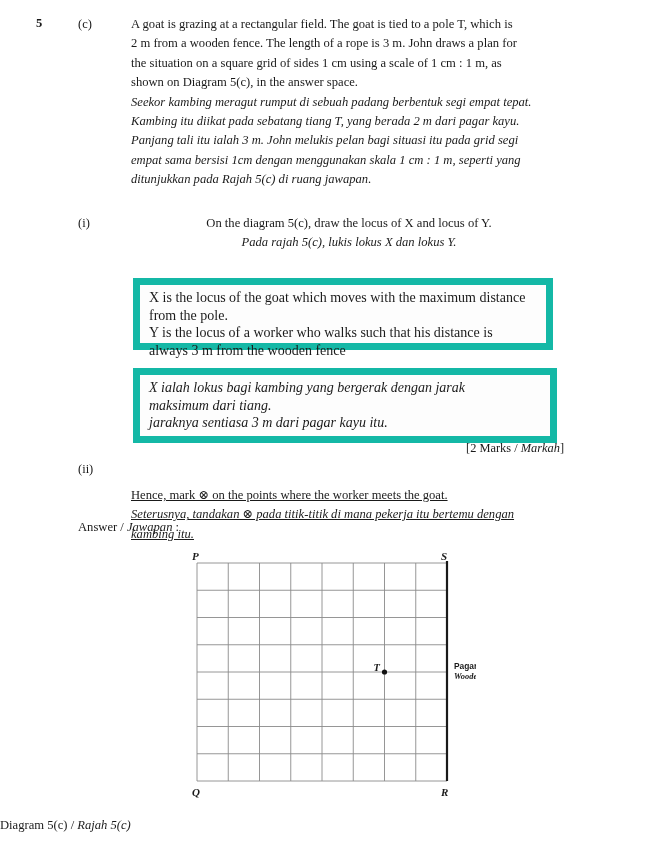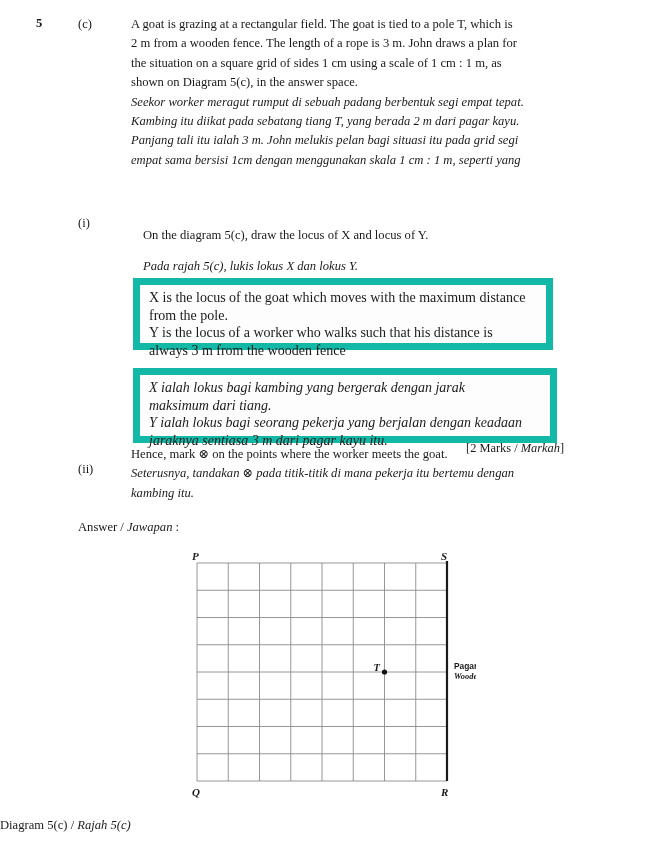--- a/index.html
+++ b/index.html
@@ -49,21 +49,21 @@
   #part-i-label {
     left: 78px; top: 216px;
     font-size: 12.5px;
   }
   #part-i-text {
     left: 131px; top: 214px;
     width: 436px;
     font-size: 12.6px;
     line-height: 19.4px;
   }
-  #part-i-text p { margin: 12px; }
+  #part-i-text p { margin: 0; text-align: center; }
 
   
   .locus-box {
     position: absolute;
     border: 7px solid #14b8a6;
     background: #fdfdfd;
     box-sizing: border-box;
     padding: 4px 8px 12px 9px;
     font-size: 14px;
     line-height: 17.6px;
@@ -85,24 +85,25 @@
     font-size: 12.4px;
     white-space: nowrap;
   }
 
   
   #part-ii-label {
     left: 78px; top: 462px;
     font-size: 12.5px;
   }
   #part-ii-text {
-    left: 131px; top: 445px;
+    left: 131px; top: 486px;
     width: 450px;
     font-size: 12.6px;
     line-height: 19.4px;
+    text-decoration: underline;
   }
   #part-ii-text p { margin: 0; }
 
   #answer-line {
     left: 78px; top: 520px;
     font-size: 12.6px;
     white-space: nowrap;
   }
 
   
@@ -129,43 +130,43 @@
 
   <div class="abs" id="qnum">5</div>
 
   <div class="abs" id="qlabel">(c)</div>
 
   <div class="abs" id="stem">
     <p class="en">A goat is grazing at a rectangular field. The goat is tied to a pole T, which is</p>
     <p class="en">2 m from a wooden fence. The length of a rope is 3 m. John draws a plan for</p>
     <p class="en">the situation on a square grid of sides 1 cm using a scale of 1 cm : 1 m, as</p>
     <p class="en">shown on Diagram 5(c),  in the answer space.</p>
-    <p class="ms">Seekor worker meragut rumput di sebuah padang berbentuk segi empat tepat.</p>
+    <p class="ms">Seekor kambing meragut rumput di sebuah padang berbentuk segi empat tepat.</p>
     <p class="ms">Kambing itu diikat pada sebatang tiang T, yang berada 2 m dari pagar kayu.</p>
     <p class="ms">Panjang tali itu ialah 3 m. John melukis pelan bagi situasi itu pada grid segi</p>
     <p class="ms">empat sama bersisi 1cm dengan menggunakan skala 1 cm : 1 m, seperti yang</p>
+    <p class="ms">ditunjukkan pada Rajah 5(c) di ruang jawapan.</p>
   </div>
 
   <div class="abs" id="part-i-label">(i)</div>
   <div class="abs" id="part-i-text">
     <p class="en">On the diagram 5(c), draw the locus of  X and locus of  Y.</p>
     <p class="ms">Pada rajah 5(c), lukis lokus X dan lokus Y.</p>
   </div>
 
   <div class="locus-box" id="box-en">
     <p>X is the locus of the goat which moves with the maximum distance</p>
     <p>from the pole.</p>
     <p>Y is the locus of a worker who walks such that his distance is</p>
     <p>always 3 m from the wooden fence</p>
   </div>
 
   <div class="locus-box" id="box-ms">
     <p>X ialah lokus bagi kambing yang bergerak dengan jarak</p>
     <p>maksimum dari tiang.</p>
-    <p>Y ialah lokus bagi seorang pekerja yang berjalan dengan keadaan</p>
     <p>jaraknya sentiasa 3 m dari pagar kayu itu.</p>
   </div>
 
   <div class="abs" id="marks">
     <span>[</span><span>2</span><span> Marks / </span><span class="ms">Markah</span><span>]</span>
   </div>
 
   <div class="abs" id="part-ii-label">(ii)</div>
   <div class="abs" id="part-ii-text">
     <p class="en">Hence, mark ⊗ on the points where the worker meets the goat.</p>

